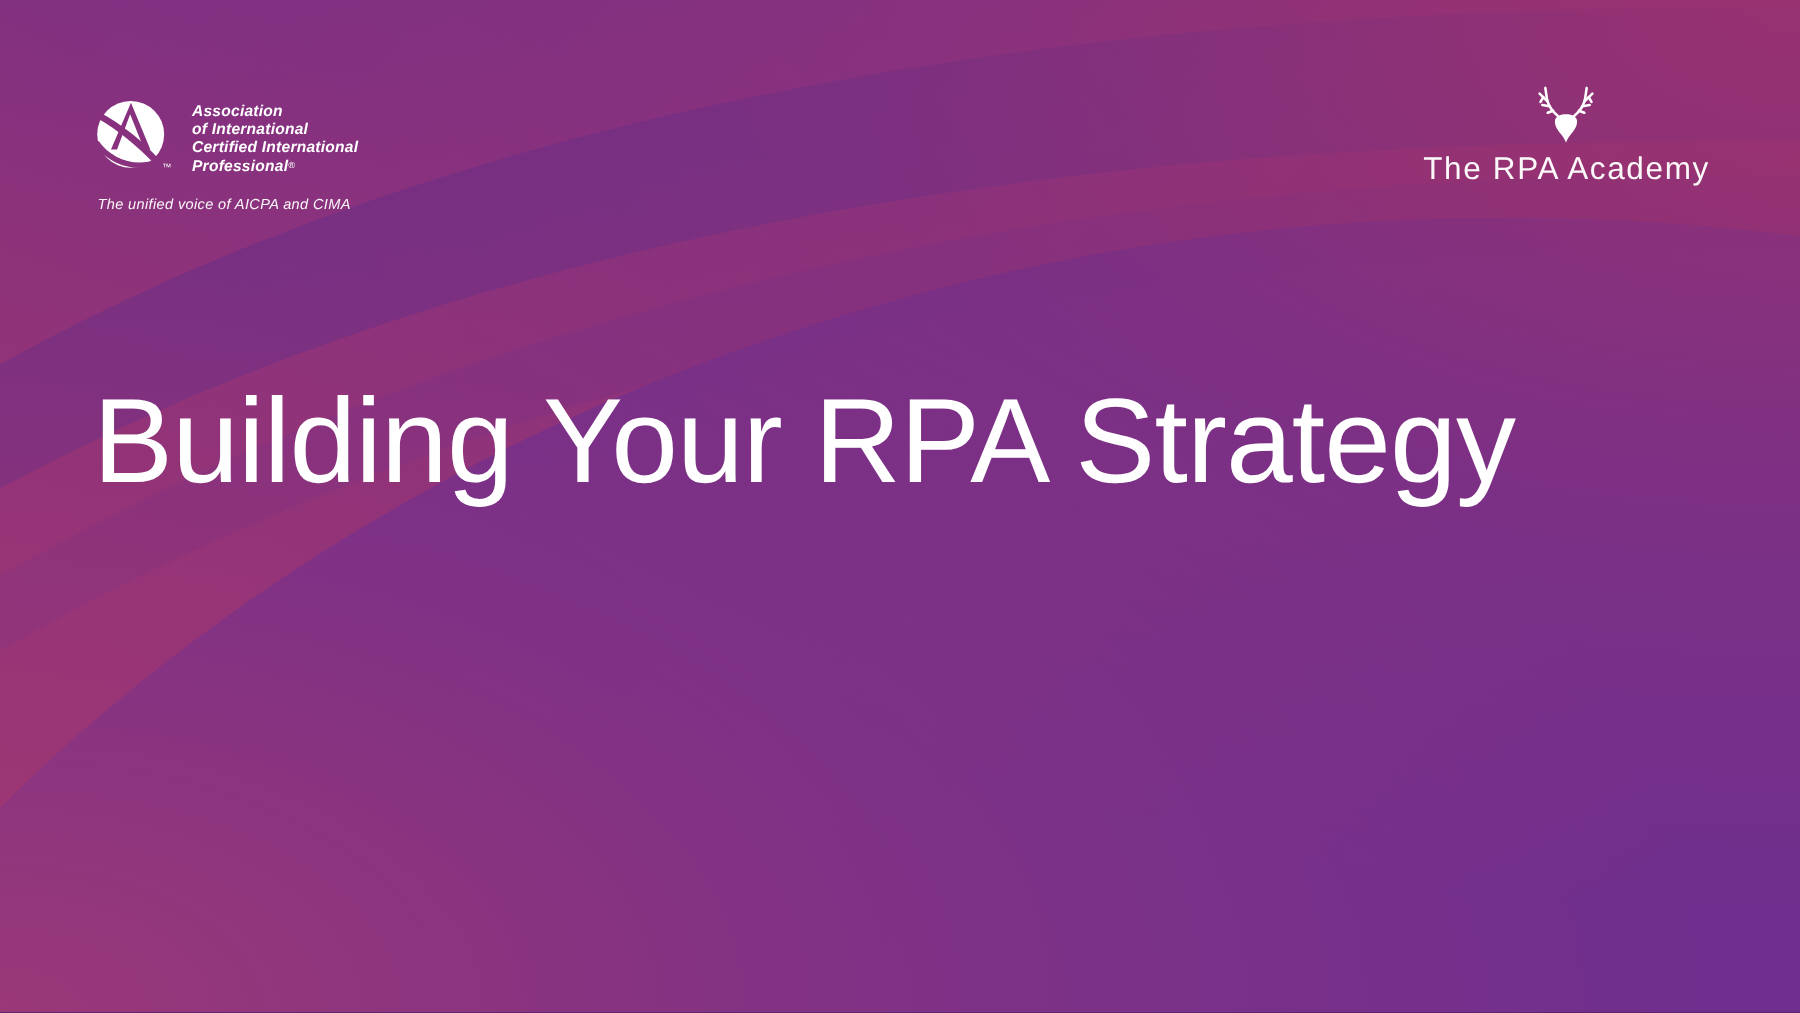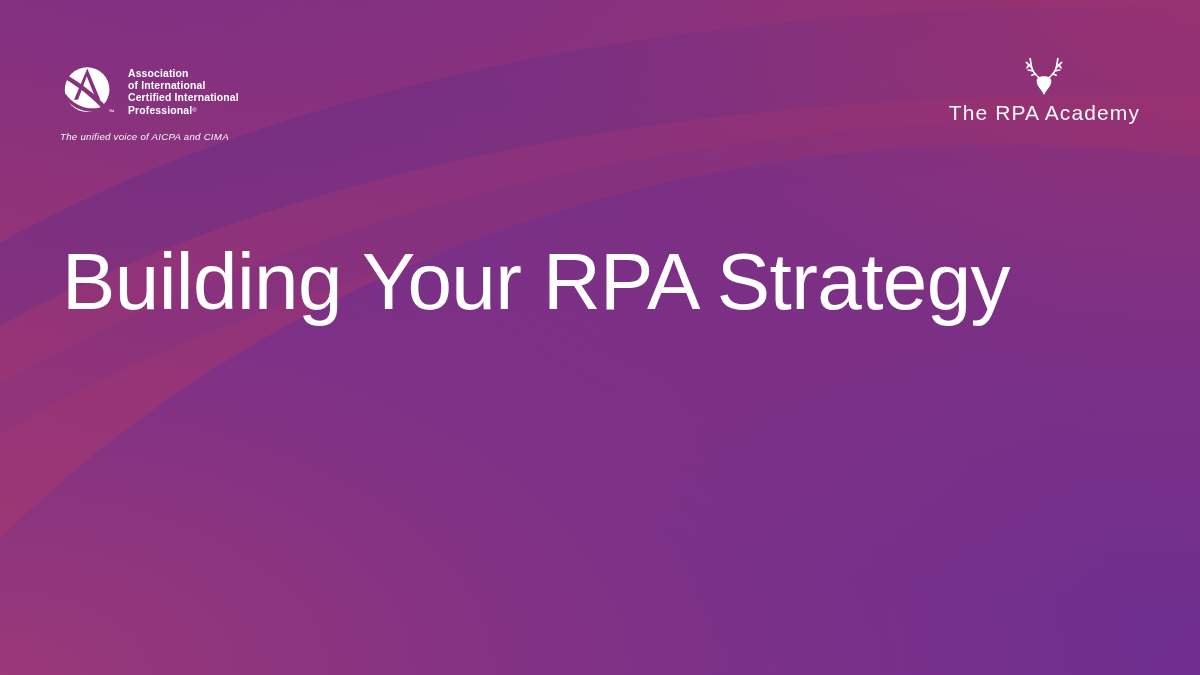--- a/index.html
+++ b/index.html
@@ -40,21 +40,22 @@
 
   
   .aicpa-lockup {
     position: absolute;
     left: 60px;
     top: 58px;
     pointer-events: auto;
   }
   .aicpa-row {
     display: flex;
-    align-items: center;
+    align-items: flex-end;
+    font-style: italic;
   }
   .aicpa-mark {
     width: 56px;
     height: 56px;
     flex: 0 0 56px;
     display: block;
     margin-top: 4px;
   }
   .aicpa-words {
     margin-left: 12px;
@@ -74,20 +75,21 @@
   }
   .aicpa-tagline {
     margin-top: 13px;
     margin-left: 0;
     color: #ffffff;
     font-size: 9.7px;
     font-style: italic;
     letter-spacing: 0.25px;
     white-space: nowrap;
     opacity: 0.96;
+    text-align: center;
   }
 
   
   .rpa-lockup {
     position: absolute;
     right: 60px;
     top: 52px;
     text-align: left;
     pointer-events: auto;
   }
@@ -104,21 +106,21 @@
     letter-spacing: 1.1px;
     line-height: 1;
     white-space: nowrap;
     opacity: 0.97;
   }
 
   
   .title-block {
     position: absolute;
     left: 62px;
-    top: 242px;
+    top: 254px;
     right: 60px;
   }
   .slide-title {
     margin: 0;
     color: #ffffff;
     font-size: 80px;
     font-weight: 400;
     line-height: 1.0;
     letter-spacing: -0.6px;
     white-space: nowrap;

